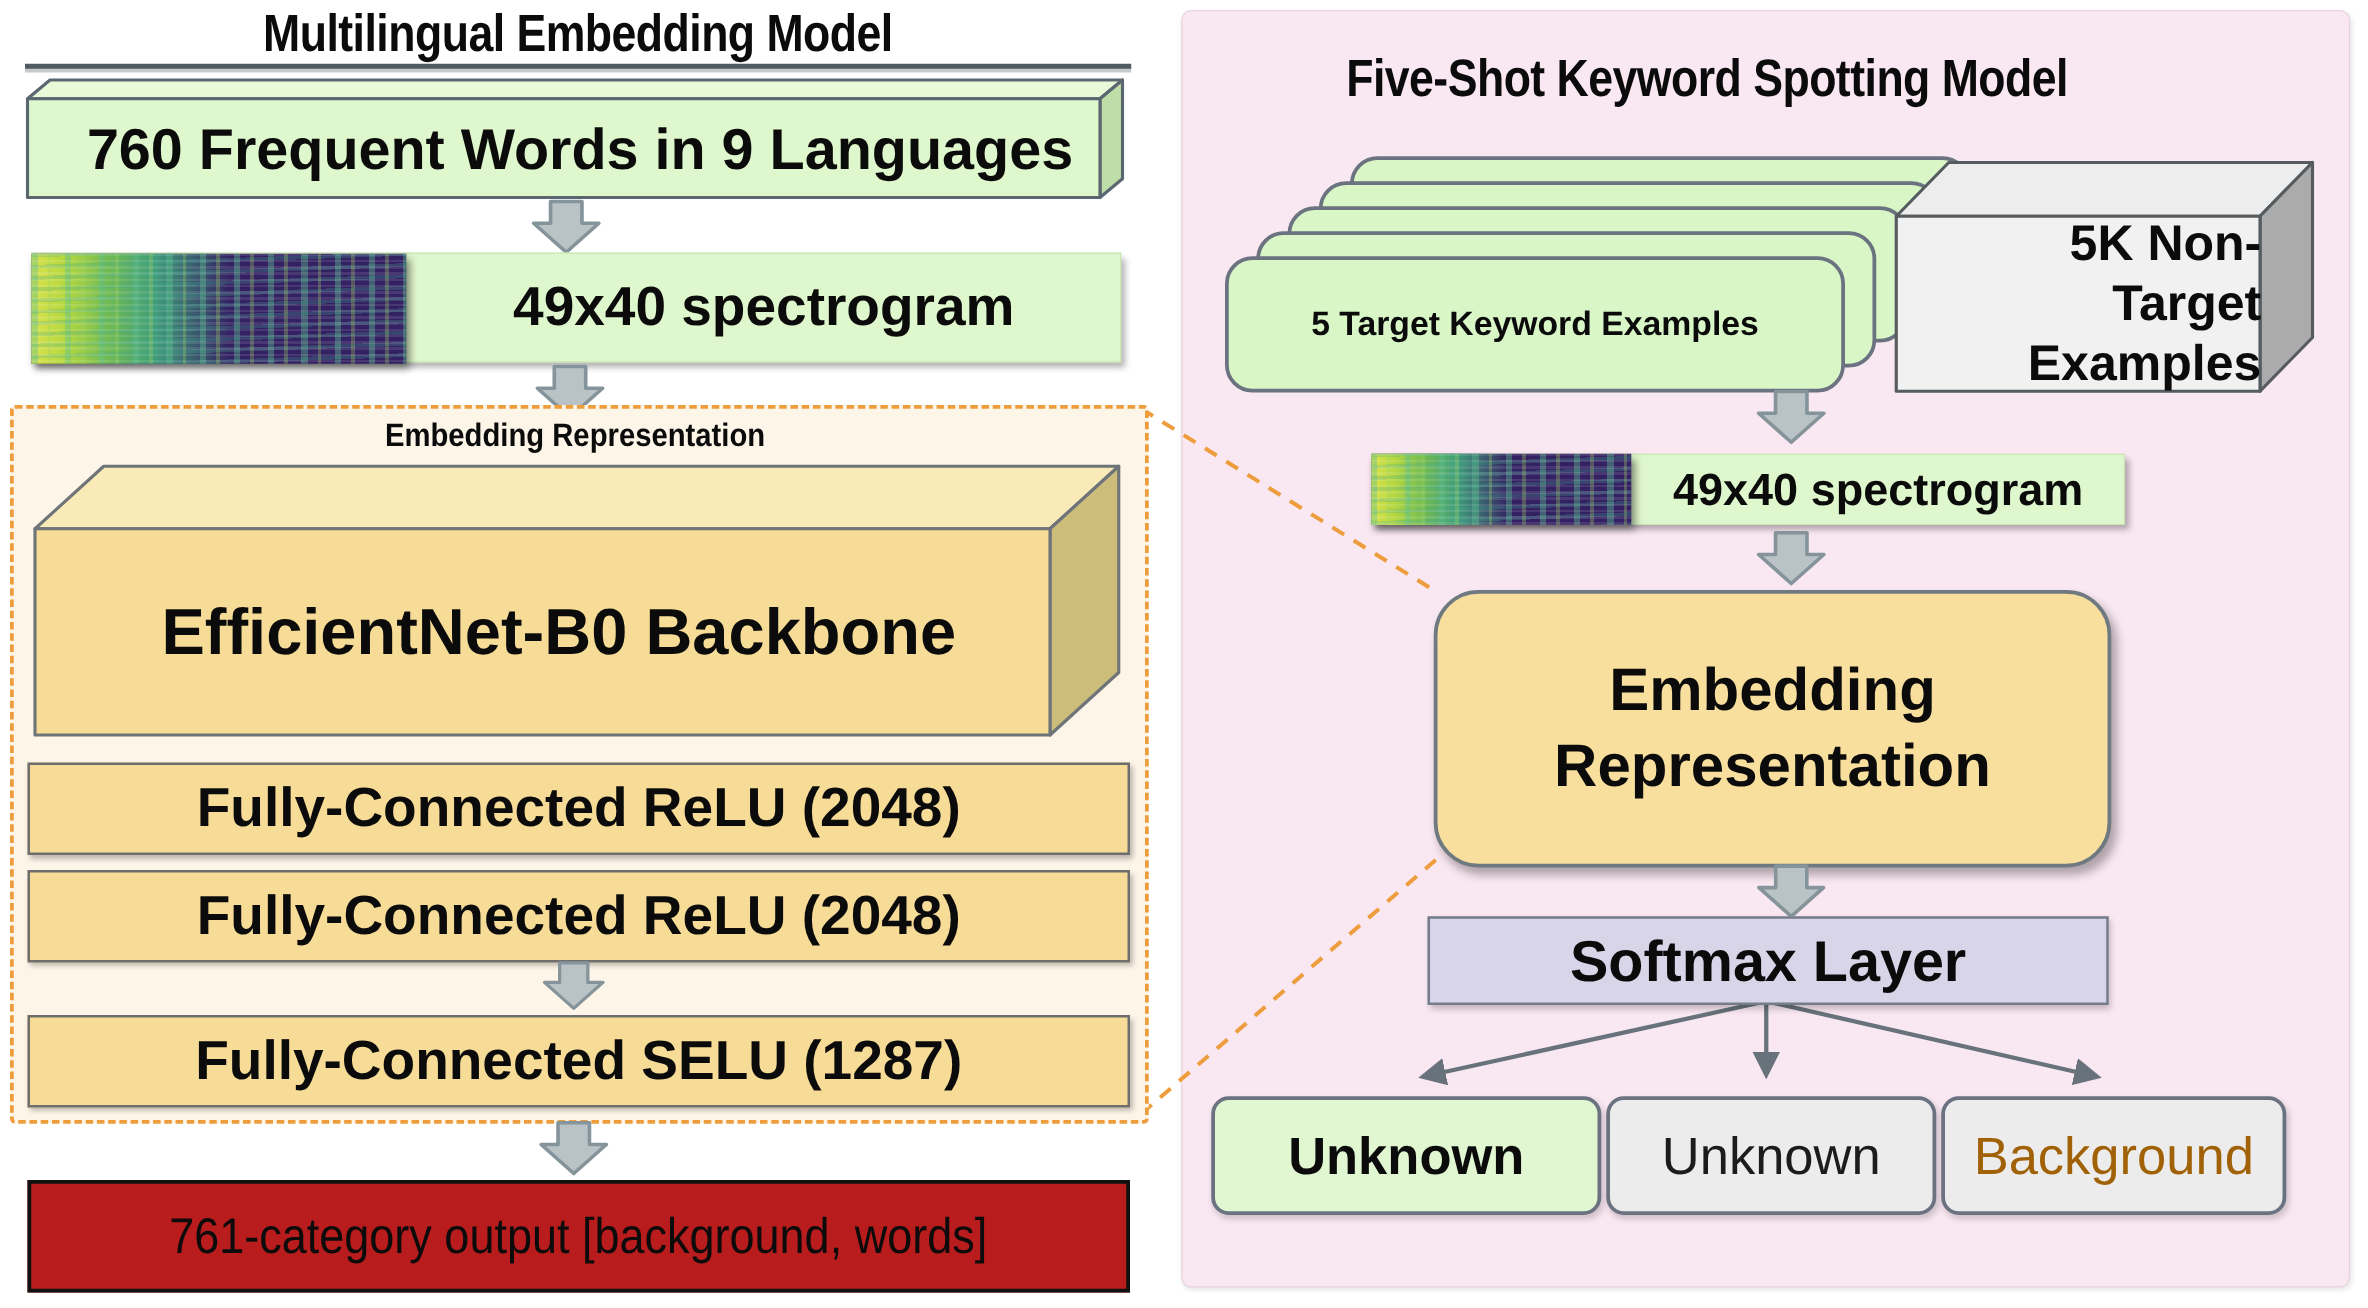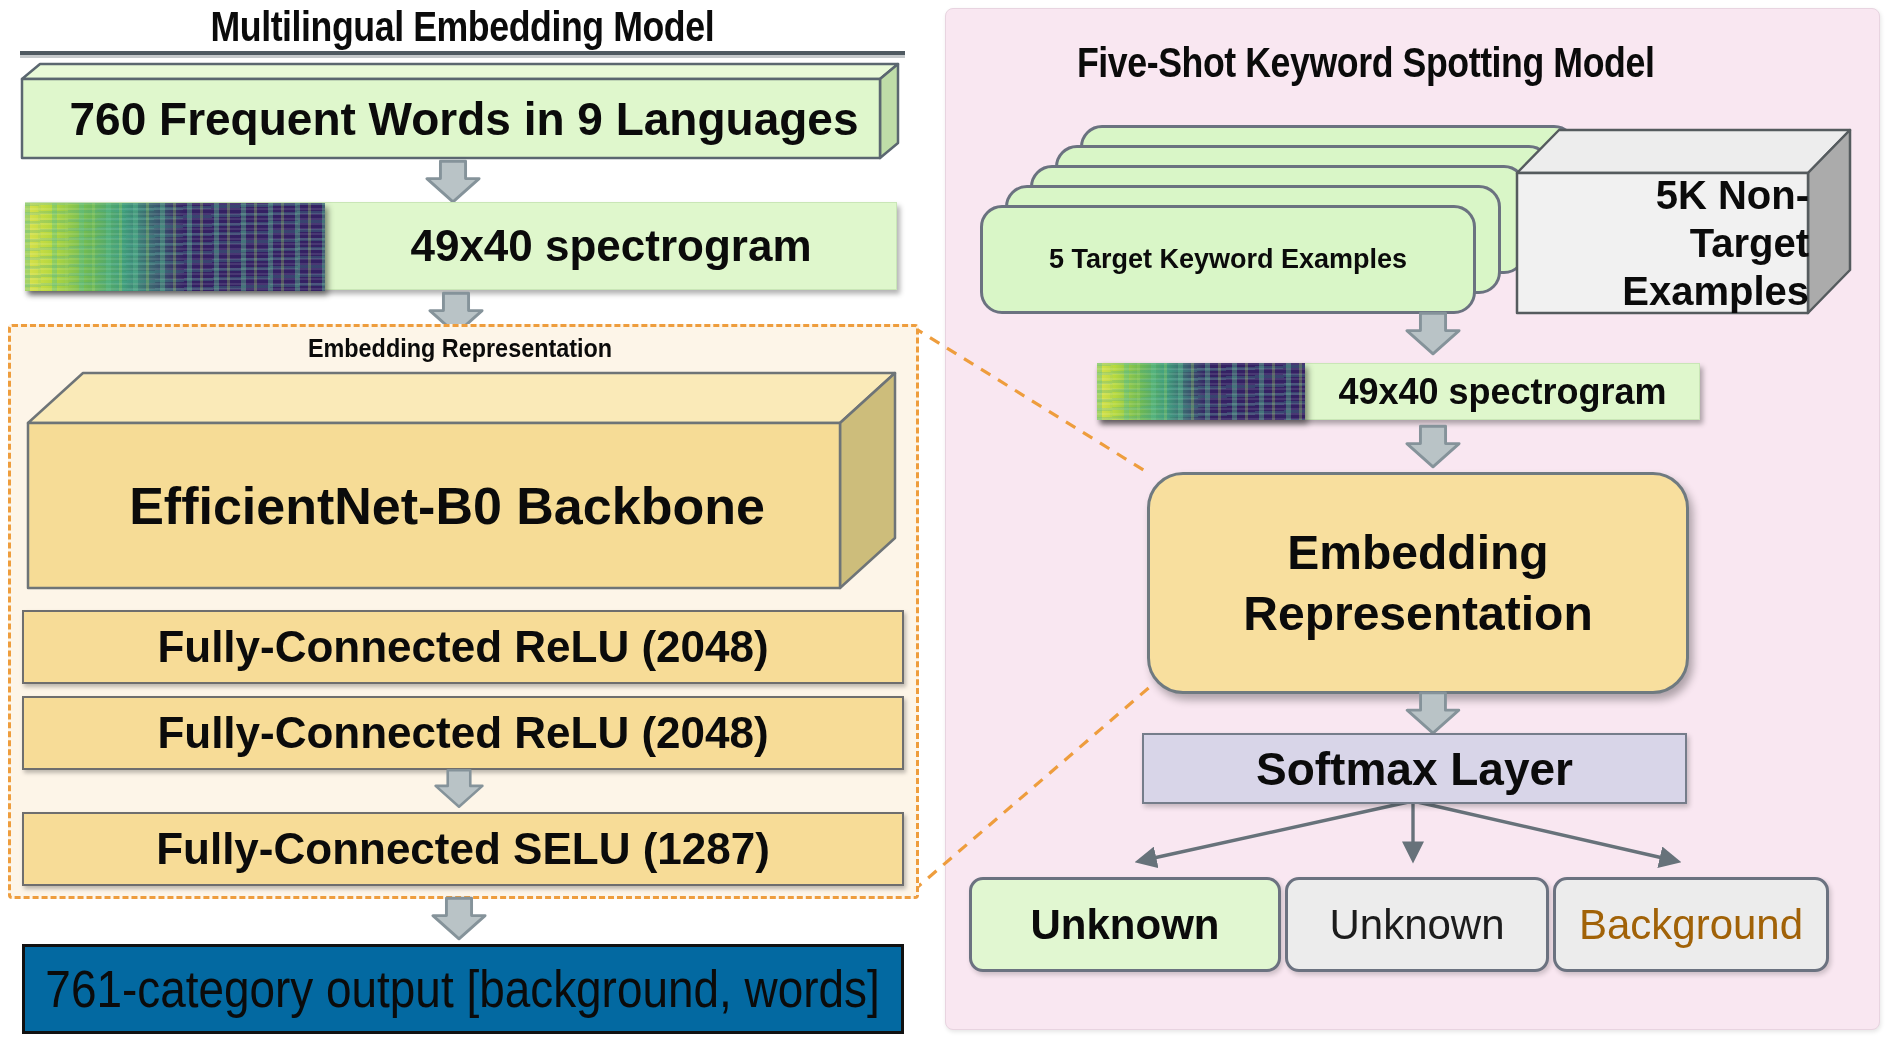--- a/index.html
+++ b/index.html
@@ -13,21 +13,21 @@
   .cond90{display:inline-block;transform:scaleX(.90);transform-origin:center;white-space:nowrap;}
 
   
   .panel-title{font-weight:bold;font-size:42px;letter-spacing:-0.5px;}
   .underline{background:#4f5a61;box-shadow:0 3px 0 rgba(90,100,105,.35);}
 
   
   .greenbar{background:#dff7cc;border:1px solid #c9e6b6;box-shadow:3px 4px 5px rgba(0,0,0,.30);}
   .fcbar{background:#f7dc97;border:2.5px solid #6e6e6e;box-shadow:2px 3px 4px rgba(0,0,0,.25);
          font-weight:bold;font-size:44px;}
-  .outbox{background:#0369a1;border:3px solid #111111;font-size:51px;}
+  .outbox{background:#b91c1c;border:3px solid #111111;font-size:40px;}
   .softmax{background:#d8d5e8;border:2.5px solid #757d8a;font-weight:bold;font-size:46px;
            box-shadow:2px 3px 5px rgba(0,0,0,.22);}
   .rounded-out{border:3px solid #6b7280;border-radius:14px;font-size:42px;box-shadow:2px 3px 5px rgba(0,0,0,.18);}
   .card{background:#d9f6c7;border:3px solid #6b7280;border-radius:22px;}
   .embedbox{background:#f8df9e;border:3px solid #6f7a80;border-radius:36px;
             box-shadow:4px 6px 8px rgba(0,0,0,.30);font-weight:bold;font-size:48px;line-height:1.28;}
   .dashedbox{background:#fdf5e8;border:3.5px dashed #ee9d3d;border-radius:4px;}
   .pinkpanel{background:#f9e7f1;border:1px solid #e8d4e0;border-radius:8px;box-shadow:1px 2px 4px rgba(0,0,0,.10);}
 
   

